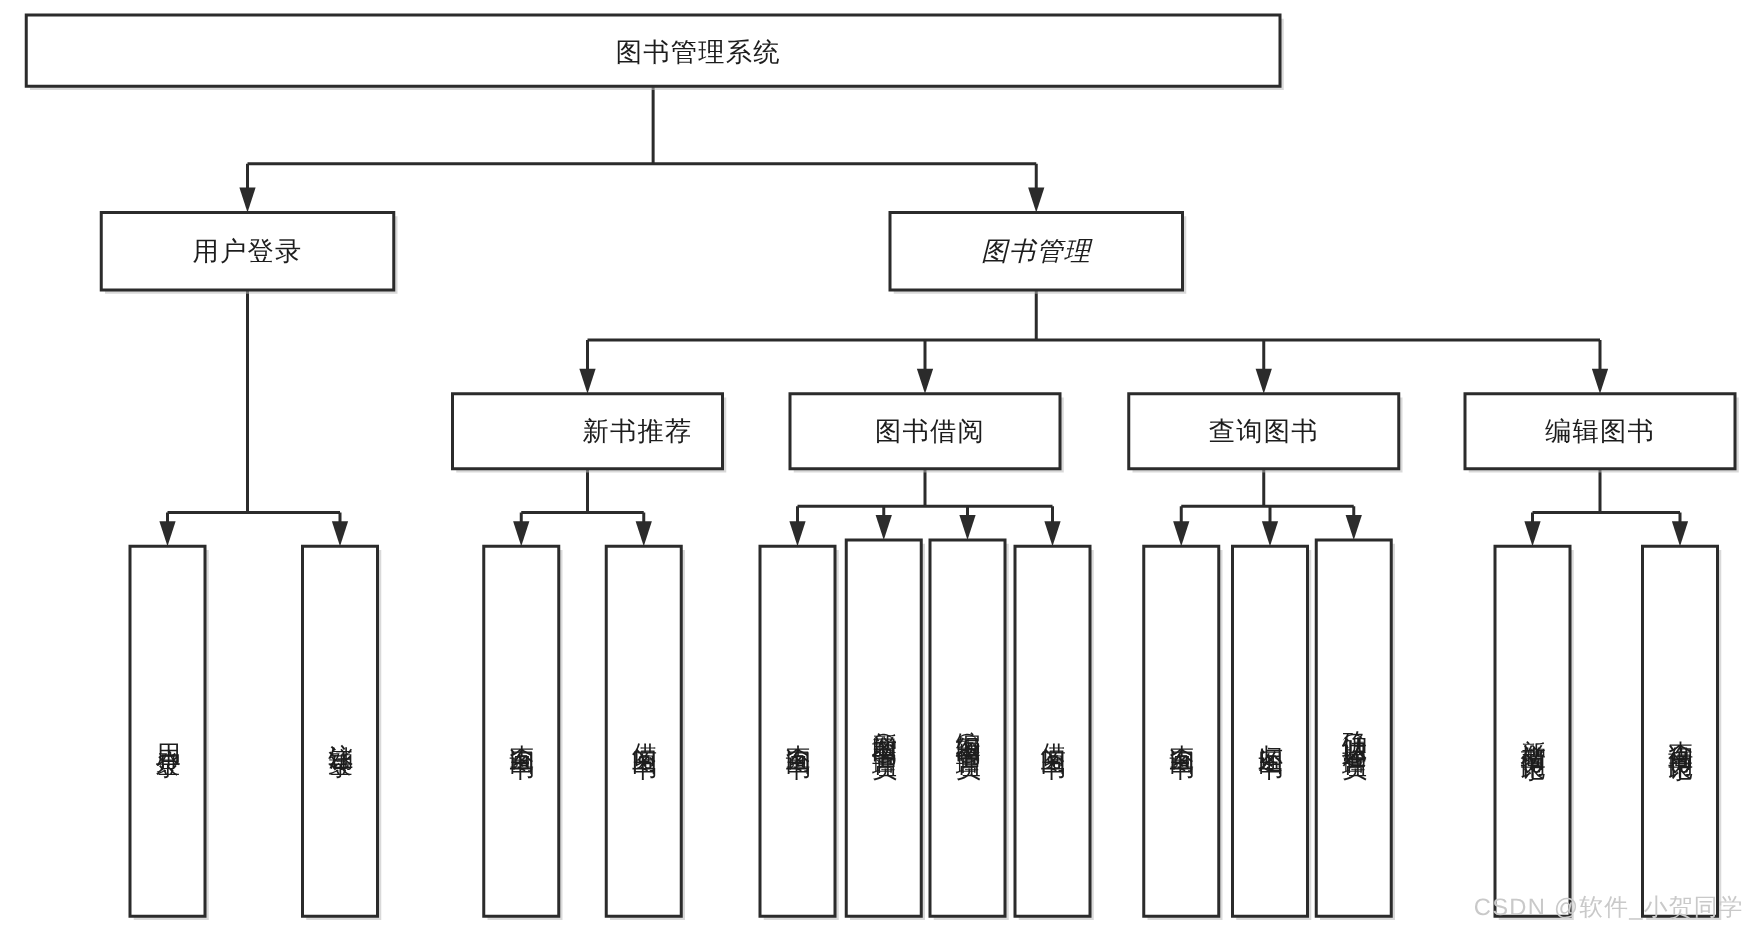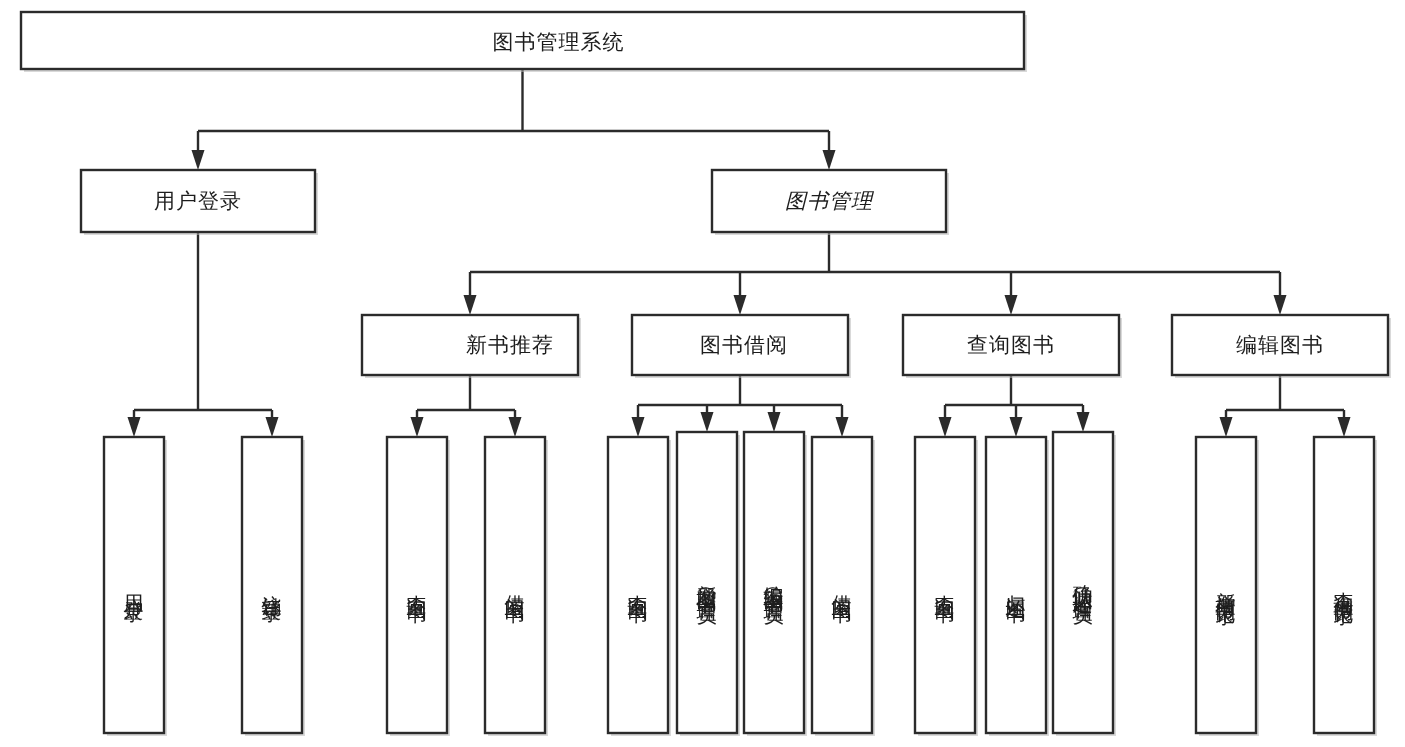--- a/index.html
+++ b/index.html
@@ -247,13 +247,14 @@
       <div class="vlabel-wrap" style="left: 1053px; top: 432px; width: 60px; height: 301px;">
         <span class="vlabel-text">确认归还（管理员）</span>
       </div>
       <div class="vlabel-wrap" style="left: 1196px; top: 437px; width: 60px; height: 296px;">
         <span class="vlabel-text">新增借阅记录</span>
       </div>
       <div class="vlabel-wrap" style="left: 1314px; top: 437px; width: 60px; height: 296px;">
         <span class="vlabel-text">查询借阅记录</span>
       </div>
     </div>
+  <div class="watermark">CSDN @软件_小贺同学</div>
 </div>
 
 </body></html>

